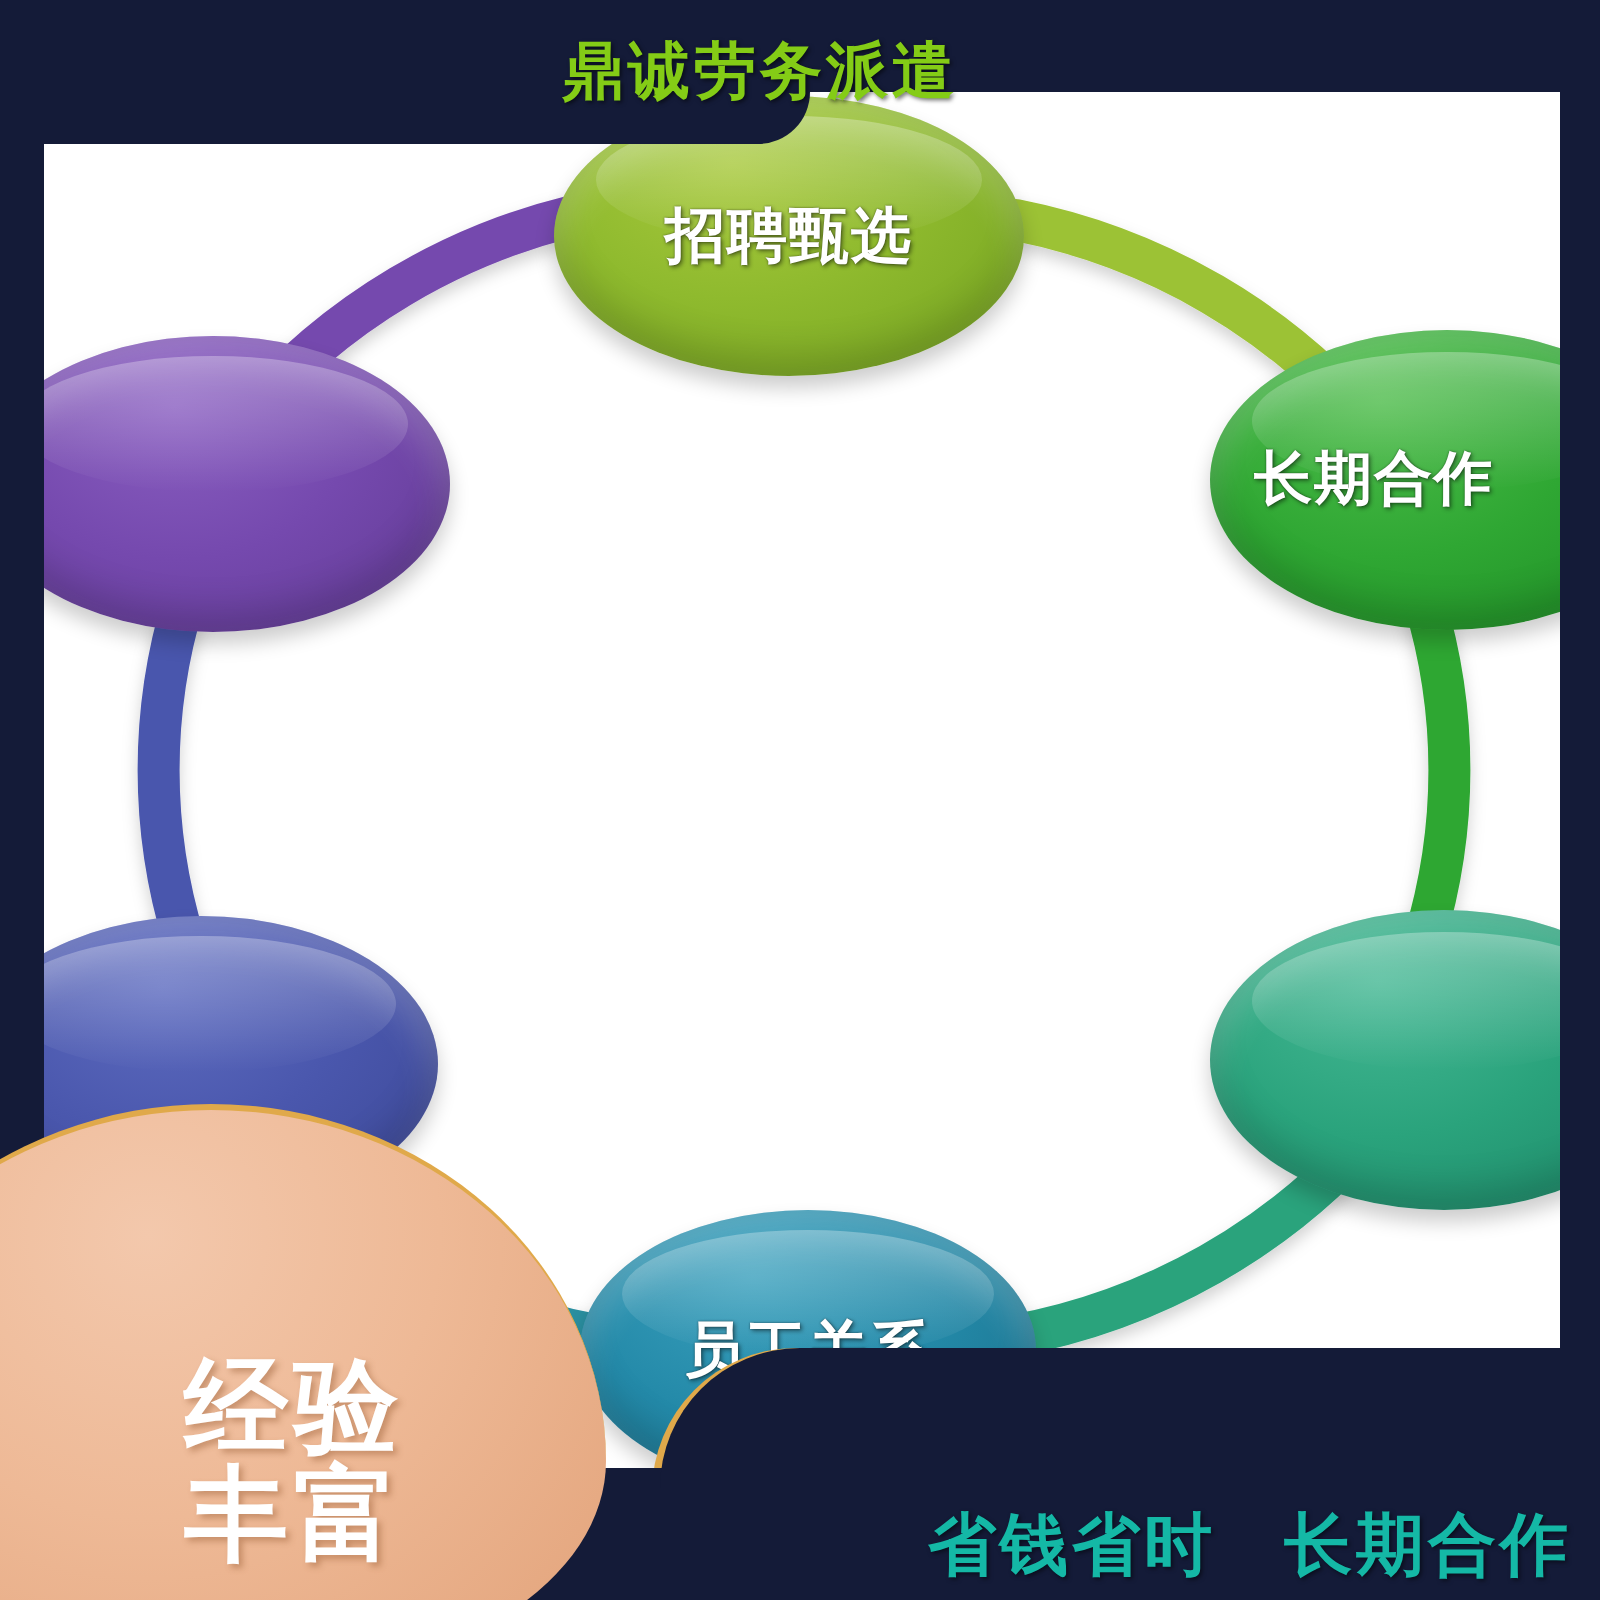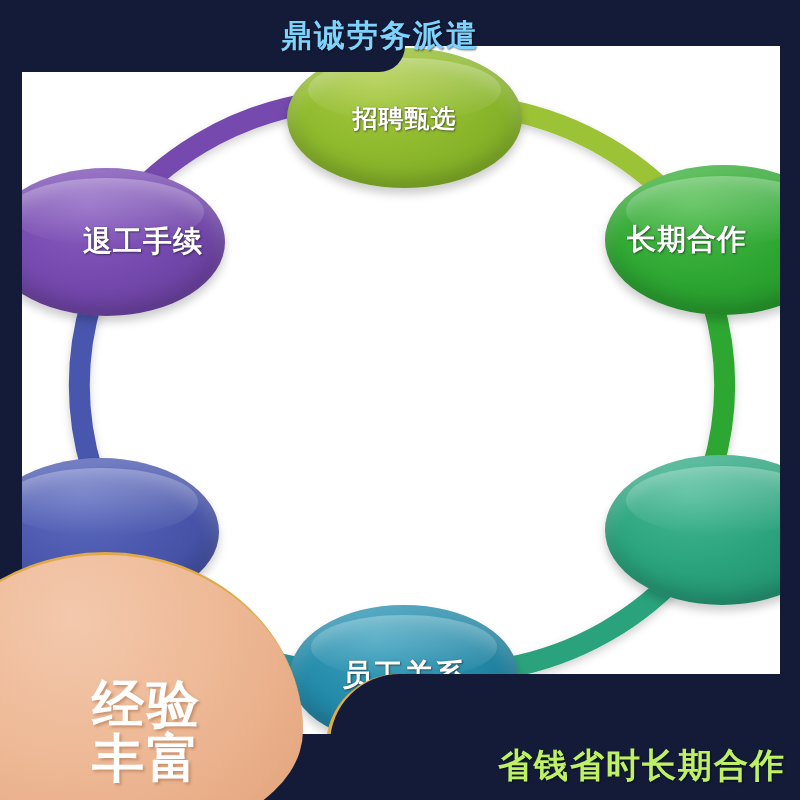--- a/index.html
+++ b/index.html
@@ -5,21 +5,21 @@
   html,body{margin:0;padding:0;}
   body{
     width:800px;height:800px;overflow:hidden;
     font-family:"Liberation Sans","DejaVu Sans",sans-serif;
     background:#141b38;
   }
   #poster{position:relative;width:800px;height:800px;overflow:hidden;background:#141b38;}
   .brand{
     position:absolute;left:0;top:6px;width:760px;height:60px;
     display:flex;align-items:center;justify-content:center;
-    color:#7dd3fc;font-size:31px;font-weight:bold;letter-spacing:2px;
+    color:#84cc16;font-size:31px;font-weight:bold;letter-spacing:2px;
     text-shadow:1px 1px 2px rgba(0,0,0,.55);
     z-index:33;
     text-align:center;
   }
   
   .header-tongue{
     position:absolute;left:0;top:0;width:405px;height:72px;
     background:#141b38;border-bottom-right-radius:26px;z-index:32;
   }
   .header-strip{
@@ -59,21 +59,21 @@
   #node-center{
     left:275px;top:288px;width:265px;height:212px;z-index:18;
     font-size:33px;line-height:1.12;text-align:center;
     background:radial-gradient(ellipse at 38% 26%, #d8332b 0%, #c8231d 48%, #a81510 100%);
     box-shadow:0 10px 16px rgba(0,0,0,.28), inset 0 -14px 26px rgba(0,0,0,.22), inset 0 16px 24px rgba(255,255,255,.20);
   }
   #node-center .lbl{display:block;}
   #node-center .l2{display:block;font-size:33px;}
 
   #node-top{
-    left:287px;top:48px;width:235px;height:140px;font-size:25px;
+    left:277px;top:48px;width:235px;height:140px;font-size:30px;
     background:radial-gradient(ellipse at 38% 24%, #a8c93d 0%, #8fba2e 45%, #74a320 100%);
     text-align:right;
   }
   #node-right-top{
     left:605px;top:165px;width:215px;height:150px;font-size:29px;
     justify-content:flex-start;padding-left:22px;
     background:radial-gradient(ellipse at 36% 24%, #4dbc4a 0%, #2fa733 48%, #1c8a24 100%);
   }
   #node-right-bot{
     left:605px;top:455px;width:212px;height:150px;font-size:29px;
@@ -107,22 +107,22 @@
   .footer-curve-gold{
     position:absolute;left:326px;bottom:44px;width:484px;height:82px;
     background:#e0a94a;border-top-left-radius:72px;z-index:39;
   }
   .footer-gold-line{
     position:absolute;left:0;bottom:62px;width:360px;height:4px;
     background:#e0a94a;z-index:39;
   }
   .footer-text{
     position:absolute;right:14px;bottom:4px;height:60px;
-    display:flex;align-items:center;z-index:45;
-    color:#bef264;font-size:34px;font-weight:bold;letter-spacing:2px;
+    display:flex;align-items:flex-end;gap:34px;z-index:45;
+    color:#14b8a6;font-size:34px;font-weight:bold;letter-spacing:2px;
     text-shadow:1px 1px 2px rgba(0,0,0,.5);
   }
 
   
   .blob{
     position:absolute;left:-92px;bottom:-40px;width:395px;height:285px;
     border-radius:50% 50% 44% 44% / 62% 62% 38% 38%;
     background:radial-gradient(ellipse at 42% 22%, #f3c8ac 0%, #eeb996 45%, #e2a279 100%);
     border-top:3px solid #e0a94a;
     z-index:44;
@@ -183,21 +183,20 @@
     <span class="glow"></span>
     <span class="lbl">员工关系</span>
   </div>
 
   <div class="node" id="node-left-bot">
     <span class="glow"></span>
   </div>
 
   <div class="node" id="node-left-top">
     <span class="glow"></span>
-    <span class="lbl">退工手续</span>
   </div>
 
   <div class="frame-left"></div>
   <div class="frame-right"></div>
 
   <div class="header-strip"></div>
   <div class="header-tongue"></div>
   <div class="brand">鼎诚劳务派遣</div>
 
   <div class="footer-curve-gold"></div>

